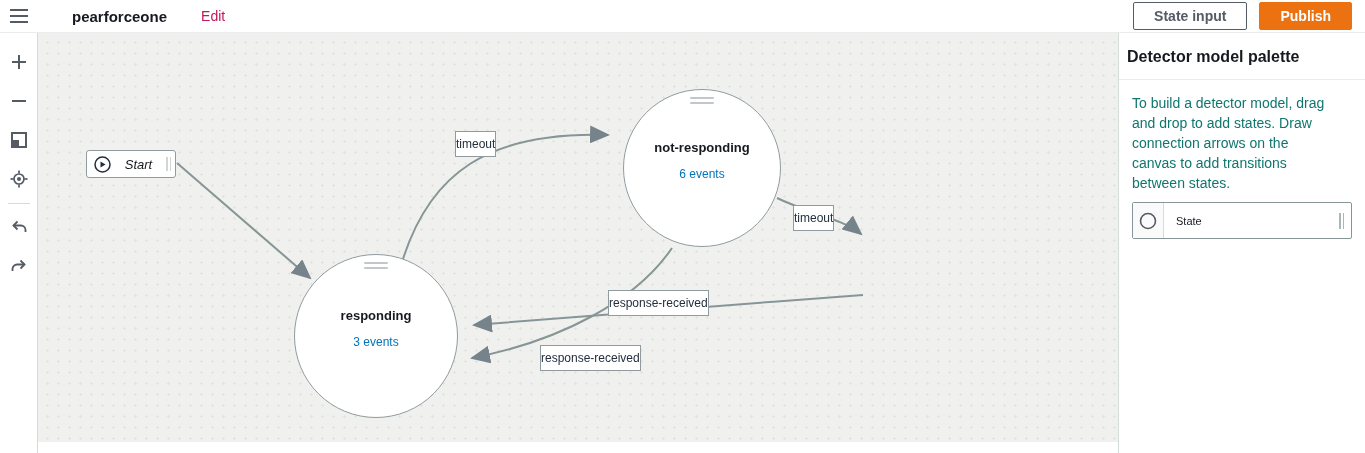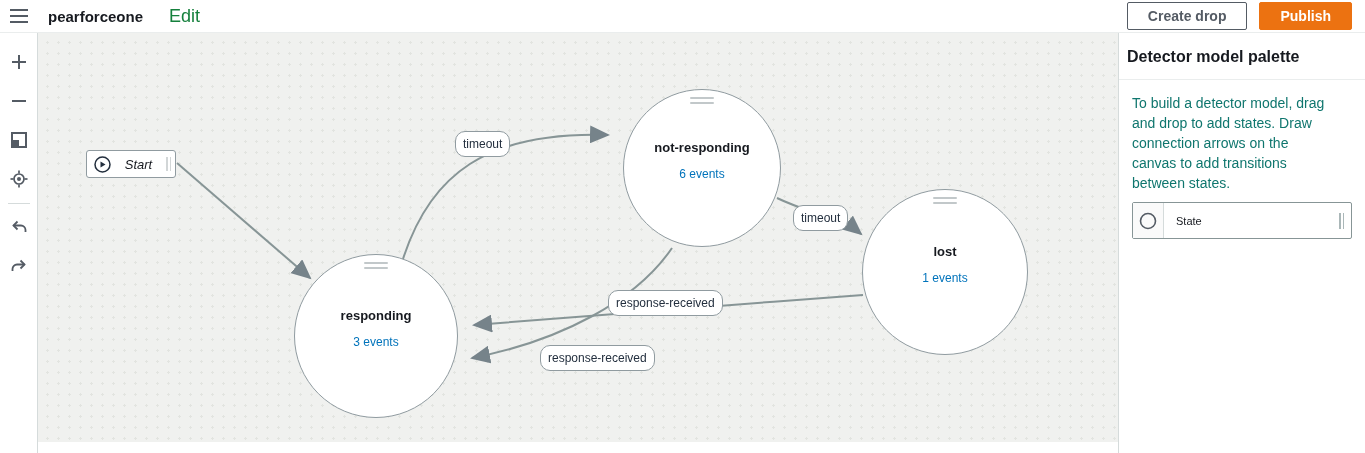--- a/index.html
+++ b/index.html
@@ -1,25 +1,25 @@
 <!DOCTYPE html>
 <html><head>
 <meta charset="utf-8">
 <style>
   * { margin:0; padding:0; box-sizing:border-box; }
   html,body { width:1365px; height:453px; overflow:hidden; background:#fff;
     font-family:"Liberation Sans", sans-serif; color:#16191f; }
 
   
   .header { position:absolute; left:0; top:0; width:1365px; height:33px; background:#fff;
-    border-bottom:1px solid #eaeded; display:flex; align-items:center; z-index:5; }
+    border-bottom:1px solid #eaeded; display:flex; align-items:center; z-index:5;gap:24px; }
   .hamburger { width:38px; height:33px; display:flex; align-items:center; justify-content:center; cursor:pointer; }
   .hamburger svg { display:block; }
   .page-title { font-size:15px; font-weight:bold; margin-left:10px; }
-  .edit-link { font-size:18px; color:#15803d; margin-left:26px; cursor:pointer; }
+  .edit-link { font-size:14px; color:#be185d; margin-left:10px; cursor:pointer; }
   .header-actions { margin-left:auto; display:flex; align-items:center; gap:12px; padding-right:13px; }
   .btn { font-size:14px; font-weight:bold; border-radius:2px; padding:5px 20px; cursor:pointer; line-height:16px; }
   .btn-secondary { background:#fff; border:1px solid #545b64; color:#545b64; }
   .btn-primary { background:#ec7211; border:1px solid #ec7211; color:#fff; }
 
   
   .tool-rail { position:absolute; left:0; top:33px; width:38px; height:420px; background:#fff;
     border-right:1px solid #d5dbdb; display:flex; flex-direction:column; align-items:center; z-index:4; }
   .tool-btn { width:24px; height:24px; display:flex; align-items:center; justify-content:center;
     color:#545b64; cursor:pointer; }
@@ -43,22 +43,22 @@
     width:24px; display:flex; flex-direction:column; gap:3px; }
   .circle-handle span { display:block; height:2px; background:#c2c8ca; border-radius:1px; }
 
   .start-node { position:absolute; left:48px; top:117px; width:90px; height:28px; background:#fff;
     border:1px solid #909ba0; border-radius:3px; display:flex; align-items:center; cursor:pointer;font-style:italic; }
   .start-icon { margin-left:7px; display:flex; }
   .start-label { font-size:13px; flex:1; text-align:center; }
   .drag-bars { display:flex; gap:2px; margin-right:4px; }
   .drag-bars i { width:1.5px; height:14px; background:#d2d6d7; display:block; }
 
-  .edge-label { position:absolute; background:#fff; border:1px solid #909ba0; border-radius:10px;
-    font-size:12px; color:#232f3e; padding:5px 7px; white-space:nowrap; cursor:pointer; }
+  .edge-label { position:absolute; background:#fff; border:1px solid #909ba0; border-radius:0;
+    font-size:12px; color:#232f3e; padding:5px 0; white-space:nowrap; cursor:pointer; }
 
   
   .palette { position:absolute; left:1118px; top:33px; width:247px; height:420px; background:#fff;
     border-left:1px solid #d5dbdb; }
   .palette-header { font-size:16px; font-weight:bold; padding:15px 16px 13px 8px; }
   .palette-divider { height:1px; background:#eaeded; }
   .palette-desc { font-size:14px; line-height:20px; color:#0f766e; padding:13px 32px 9px 13px; }
   .palette-item { margin:0 13px; height:37px; border:1px solid #879596; border-radius:2px;
     display:flex; align-items:center; background:#fff; cursor:grab; }
   .palette-item-iconbox { width:31px; height:100%; background:#fafafa; border-right:1px solid #d5dbdb;
@@ -76,21 +76,21 @@
         <g stroke="#545b64" stroke-width="2">
           <line x1="1" y1="2" x2="19" y2="2"></line>
           <line x1="1" y1="8" x2="19" y2="8"></line>
           <line x1="1" y1="14" x2="19" y2="14"></line>
         </g>
       </svg>
   </div>
   <span class="page-title">pearforceone</span>
   <span class="edit-link">Edit</span>
   <div class="header-actions">
-    <button class="btn btn-secondary">Create drop</button>
+    <button class="btn btn-secondary">State input</button>
     <button class="btn btn-primary">Publish</button>
   </div>
 </div>
 
 <div class="tool-rail">
   <div class="tool-btn">
     <svg width="18" height="18" viewBox="0 0 18 18">
         <g stroke="#545b64" stroke-width="2">
           <line x1="9" y1="2" x2="9" y2="16"></line>
           <line x1="2" y1="9" x2="16" y2="9"></line>
@@ -177,28 +177,20 @@
 
   <div class="state-circle" style="left:585px; top:56px; width:158px; height:158px;">
     <span class="circle-handle">
         <span></span>
         <span></span>
       </span>
     <div class="state-name">not-responding</div>
     <div class="state-events">6 events</div>
   </div>
 
-  <div class="state-circle" style="left:824px; top:156px; width:166px; height:166px;">
-    <span class="circle-handle">
-        <span></span>
-        <span></span>
-      </span>
-    <div class="state-name">lost</div>
-    <div class="state-events">1 events</div>
-  </div>
 
   <div class="edge-label" style="left:417px; top:98px;">timeout</div>
   <div class="edge-label" style="left:755px; top:172px;">timeout</div>
   <div class="edge-label" style="left:570px; top:257px;">response-received</div>
   <div class="edge-label" style="left:502px; top:312px;">response-received</div>
 </div>
 
 <div class="palette">
   <div class="palette-header">Detector model palette</div>
   <div class="palette-divider"></div>

